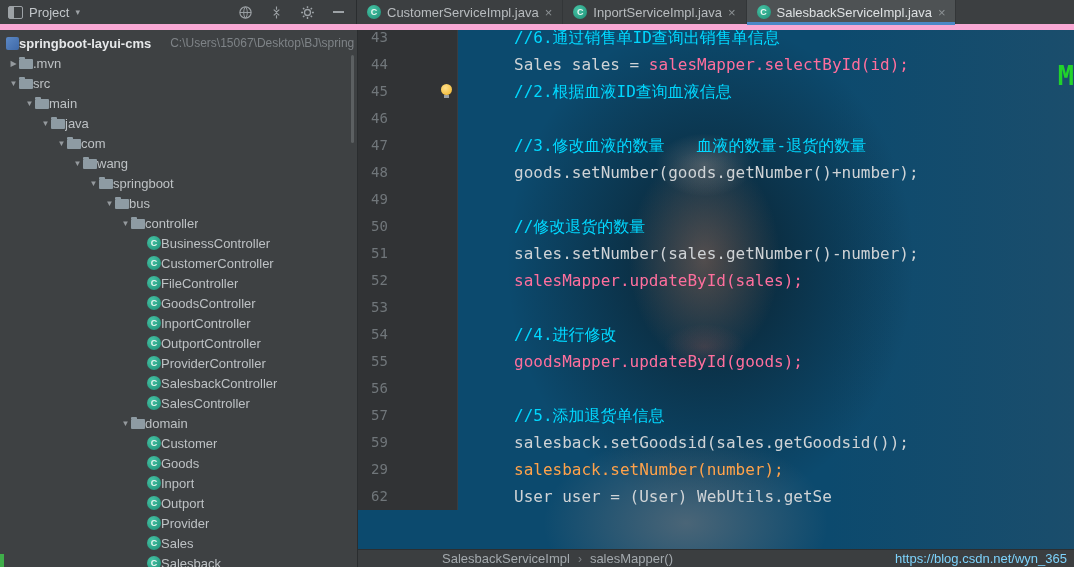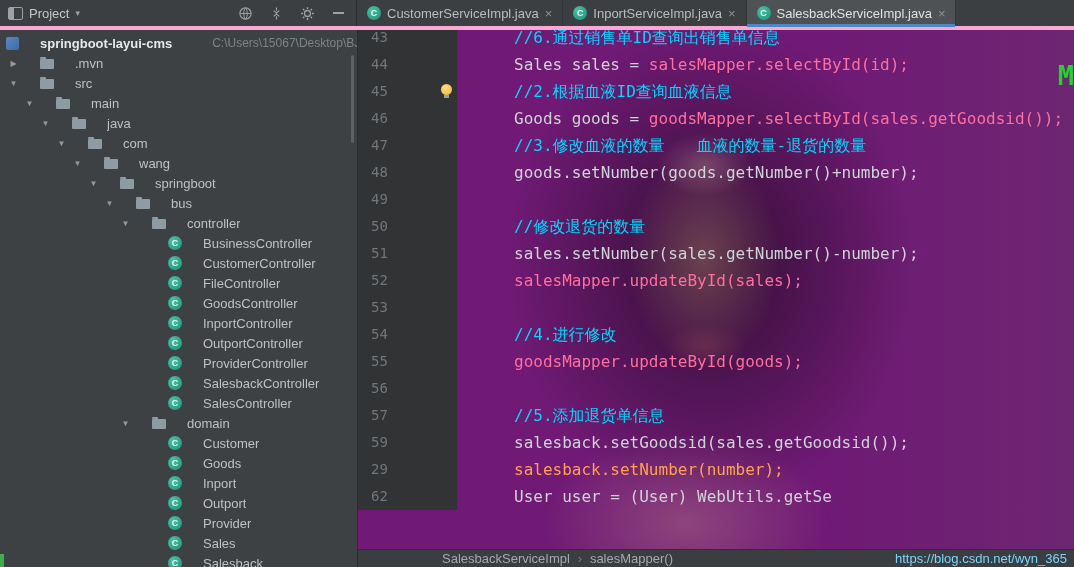--- a/index.html
+++ b/index.html
@@ -1,20 +1,20 @@
 <!DOCTYPE html>
 <html style="--accent_underline: #4a88c7; --comment: #00d8ff; --pink: #ff6f9d; --keyword: #ff8a3d; --orange: #ffa24a; --m_green: #21d32b;"><head>
 <meta charset="utf-8">
 <style>
   *{margin:0;padding:0;box-sizing:border-box}
   html,body{width:1074px;height:567px;overflow:hidden;background:#2b2b2b;font-family:"Liberation Sans",sans-serif}
   .app{position:relative;width:1074px;height:567px;background:#3c3f41;color:#bbb}
 
   
-  .topbar{display:flex;height:30px;background:#3c3f41;border-bottom:4px solid #f9a8d4}
+  .topbar{display:flex;height:30px;background:#3c3f41;border-bottom:6px solid #f9a8d4}
   .project-bar{width:357px;flex:none;display:flex;align-items:center;gap:6px;padding:0 10px 0 8px;border-right:1px solid #2a2d2f}
   .panel-icon{width:15px;height:13px;border:1px solid #9da2a6;border-radius:2px;position:relative;flex:none}
   .panel-icon::before{content:"";position:absolute;left:0;top:0;bottom:0;width:5px;background:#9da2a6}
   .project-label{font-size:13px;color:#c2c6c9}
   .caret{font-size:9px;color:#9da2a6}
   .toolbar-icons{margin-left:auto;display:flex;align-items:center;gap:15px}
   .tb-icon{display:inline-flex;align-items:center;justify-content:center;width:16px;height:16px}
   .minus-icon{display:inline-block;width:11px;height:2px;background:#9da2a6}
 
   
@@ -22,36 +22,36 @@
   .tab{display:flex;align-items:center;gap:6px;padding:0 10px;font-size:13px;color:#b8bcbf;border-right:1px solid #333638;position:relative;cursor:default;white-space:nowrap}
   .tab.active{background:#4e5254;color:#dde0e2}
   .tab.active::after{content:"";position:absolute;left:0;right:0;bottom:-1px;height:3px;background:var(--accent_underline,#4a88c7)}
   .class-icon{display:inline-flex;align-items:center;justify-content:center;width:14px;height:14px;flex:none;border-radius:50%;
     background:radial-gradient(circle at 35% 30%,#45c3a4,#1f8f77);color:#eaf6f2;font-size:9px;font-weight:bold}
   .tab-close{color:#8d9295;font-size:13px;line-height:1}
 
   
   .main{display:flex;height:537px}
   .tree{width:357px;flex:none;background:#3e4143;position:relative;overflow:hidden;padding-top:3px;font-size:13px}
-  .tree-row{height:20px;display:flex;align-items:center;gap:21px;white-space:nowrap;overflow:hidden;color:#bdc1c4}
+  .tree-row{height:20px;display:flex;align-items:center;gap:0;white-space:nowrap;overflow:hidden;color:#bdc1c4}
   .tree-root-row{padding-left:6px}
   .root-label{font-weight:bold;color:#e6e8ea}
   .root-path{color:#7e8387;font-size:12px;margin-left:19px}
   .module-icon{width:13px;height:13px;flex:none;border-radius:2px;background:linear-gradient(135deg,#5c88c5,#3f69a8)}
   .chev{width:11px;flex:none;text-align:center;font-size:8px;color:#959a9e}
   .folder-icon{width:14px;height:10px;flex:none;background:#8e9ba3;border-radius:1px;position:relative;margin-top:2px}
   .folder-icon::before{content:"";position:absolute;left:0;top:-2px;width:6px;height:2px;background:#8e9ba3;border-radius:1px 1px 0 0}
   .tree-label{overflow:hidden}
   .tree-scroll{position:absolute;top:25px;right:3px;width:3px;height:88px;border-radius:2px;background:#5c6062}
   .green-strip{position:absolute;left:0;bottom:0;width:4px;height:13px;background:#3fae4a}
   .splitter{width:1px;background:#2a2d2f;flex:none}
 
   
   .right-col{flex:1;display:flex;flex-direction:column;min-width:0;position:relative}
-  .editor{position:relative;flex:1;overflow:hidden;background:#701a75;font-family:"DejaVu Sans Mono",monospace}
+  .editor{position:relative;flex:1;overflow:hidden;background:#0c4a6e;font-family:"DejaVu Sans Mono",monospace}
   .bg-photo{position:absolute;top:0;bottom:0;left:100px;right:0;pointer-events:none;background:
     radial-gradient(ellipse 70px 45px at 40% 26%, rgba(233,196,178,0.26), rgba(233,196,178,0) 70%),
     radial-gradient(ellipse 105px 150px at 40% 44%, rgba(200,148,126,0.38), rgba(200,148,126,0) 72%),
     radial-gradient(ellipse 55px 30px at 40% 61%, rgba(170,85,78,0.26), rgba(170,85,78,0) 75%),
     radial-gradient(ellipse 190px 120px at 37% 95%, rgba(205,158,138,0.32), rgba(205,158,138,0) 75%),
     radial-gradient(ellipse 255px 305px at 41% 45%, rgba(10,9,9,0.62), rgba(10,9,9,0) 80%),
     linear-gradient(90deg, rgba(40,42,44,0) 60%, rgba(92,92,98,0.18))}
   .code-lines{position:absolute;top:-6px;left:0;right:0}
   .code-line{display:flex;height:27px;line-height:27px}
   .gutter{width:100px;flex:none;background:#313335;border-right:1px solid #3a3d40;color:#70767a;font-size:14px;padding-left:13px;position:relative}
@@ -279,21 +279,20 @@
             <div class="code-line">
               <span class="gutter">44</span>
               <span class="code-text"><span class="tok-plain">Sales sales = </span><span class="tok-accent">salesMapper.selectById(id);</span></span>
             </div>
             <div class="code-line">
               <span class="gutter">45<span class="bulb"></span></span>
               <span class="code-text"><span class="tok-comment">//2.根据血液ID查询血液信息</span></span>
             </div>
             <div class="code-line">
               <span class="gutter">46</span>
-              <span class="code-text"><span class="tok-plain">Goods goods = </span><span class="tok-accent">goodsMapper.selectById(sales.getGoodsid());</span></span>
             </div>
             <div class="code-line">
               <span class="gutter">47</span>
               <span class="code-text"><span class="tok-comment">//3.修改血液的数量　　血液的数量-退货的数量</span></span>
             </div>
             <div class="code-line">
               <span class="gutter">48</span>
               <span class="code-text"><span class="tok-plain">goods.setNumber(goods.getNumber()+number);</span></span>
             </div>
             <div class="code-line">

